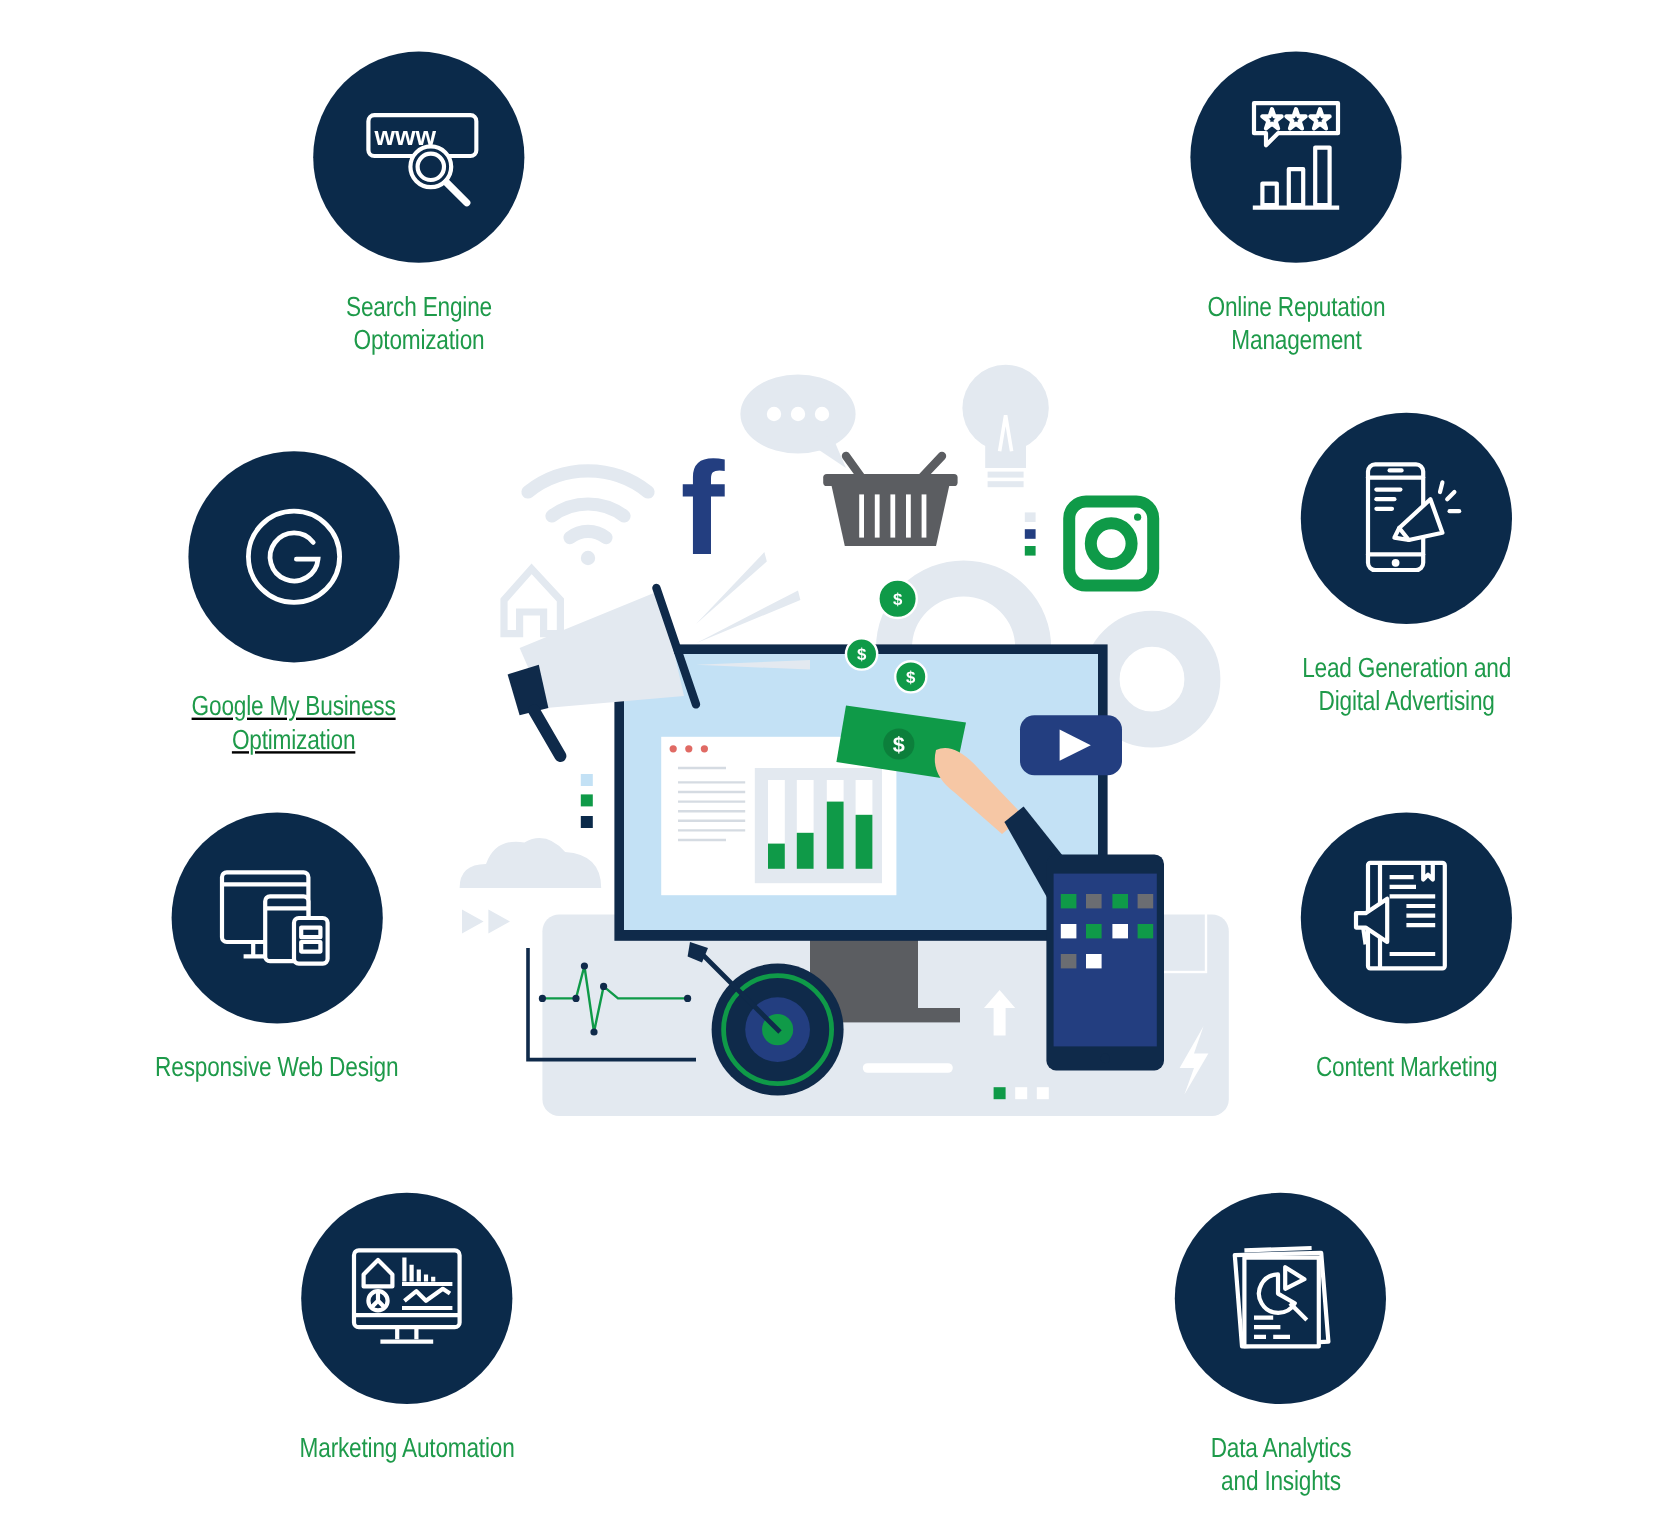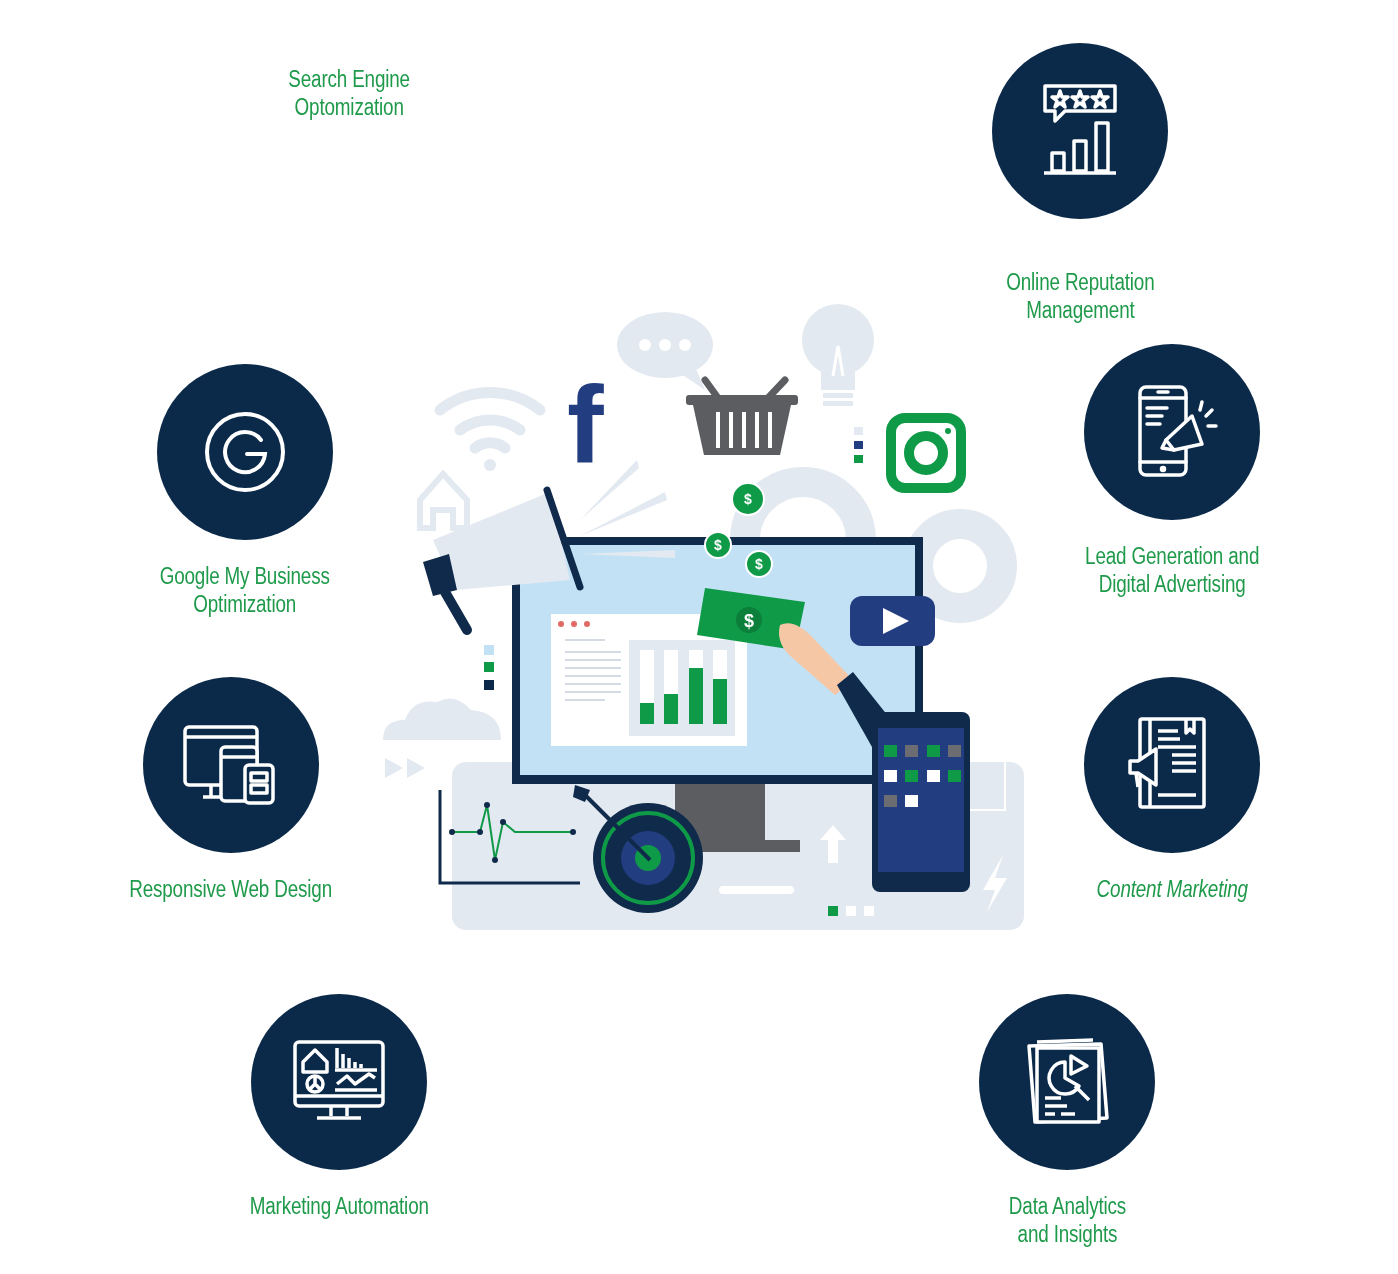--- a/index.html
+++ b/index.html
@@ -7,46 +7,55 @@
   .svc { position: absolute; display: flex; flex-direction: column; align-items: center; }
   .circle { width: 176px; height: 176px; border-radius: 50%; background: #0b2a4a; display: flex; align-items: center; justify-content: center; }
   .circle svg { width: 100px; height: 100px; }
   .label { margin-top: 22px; color: #1e9a4a; font-family: "Liberation Sans Narrow", "Liberation Sans", sans-serif; font-size: 23px; line-height: 28px; text-align: center; transform: scaleX(0.82); white-space: nowrap; letter-spacing: -0.2px; }
   .center-illustration { position: absolute; left: 375px; top: 300px; width: 660px; height: 640px; }
 </style>
 </head>
 <body>
 
 <div class="svc" style="left:261px; top:43px; width:176px;">
+  <div class="circle">
+    <svg viewBox="0 0 100 100" fill="none" stroke="#fff" stroke-width="3.5" stroke-linecap="round" stroke-linejoin="round">
+      <rect x="8" y="15" width="90" height="34" rx="5"></rect>
+      <text x="13" y="40" fill="#fff" stroke="none" font-family="Liberation Sans, sans-serif" font-size="22" font-weight="bold">www</text>
+      <circle cx="60" cy="58" r="17" fill="#0b2a4a"></circle>
+      <circle cx="60" cy="58" r="11"></circle>
+      <line x1="73" y1="71" x2="90" y2="88" stroke-width="6"></line>
+    </svg>
+  </div>
   <div class="label">
     <div>Search Engine</div>
     <div>Optomization</div>
   </div>
 </div>
 
-<div class="svc" style="left:992px; top:43px; width:176px;gap:27px;">
+<div class="svc" style="left:992px; top:43px; width:176px;">
   <div class="circle">
     <svg viewBox="0 0 100 100" fill="none" stroke="#fff" stroke-width="3.5" stroke-linejoin="round">
       <path d="M15 5 H85 V30 H35 L25 40 V30 H15 Z"></path>
       <polygon points="30,10 32,16 38,16 33,20 35,26 30,22 25,26 27,20 22,16 28,16"></polygon>
       <polygon points="50,10 52,16 58,16 53,20 55,26 50,22 45,26 47,20 42,16 48,16"></polygon>
       <polygon points="70,10 72,16 78,16 73,20 75,26 70,22 65,26 67,20 62,16 68,16"></polygon>
       <rect x="22" y="72" width="12" height="18"></rect>
       <rect x="44" y="60" width="12" height="30"></rect>
       <rect x="66" y="42" width="12" height="48"></rect>
       <line x1="14" y1="92" x2="86" y2="92"></line>
     </svg>
   </div>
   <div class="label">
     <div>Online Reputation</div>
     <div>Management</div>
   </div>
 </div>
 
-<div class="svc" style="left:157px; top:364px; width:176px;">
+<div class="svc" style="left:157px; top:376px; width:176px;text-decoration:underline;">
   <div class="circle">
     <svg viewBox="0 0 100 100" fill="none" stroke="#fff" stroke-width="4" stroke-linecap="round">
       <circle cx="50" cy="50" r="38"></circle>
       <path d="M66 38 A20 20 0 1 0 70 52 H52"></path>
     </svg>
   </div>
   <div class="label">
     <div>Google My Business</div>
     <div>Optimization</div>
   </div>
@@ -88,21 +97,21 @@
       <rect x="64" y="50" width="28" height="38" rx="4" fill="#0b2a4a"></rect>
       <rect x="70" y="58" width="16" height="8"></rect>
       <rect x="70" y="70" width="16" height="8"></rect>
     </svg>
   </div>
   <div class="label">
     <div>Responsive Web Design</div>
   </div>
 </div>
 
-<div class="svc" style="left:1084px; top:677px; width:176px;font-style:italic;">
+<div class="svc" style="left:1084px; top:677px; width:176px;">
   <div class="circle">
     <svg viewBox="0 0 100 100" fill="none" stroke="#fff" stroke-width="3.5" stroke-linejoin="round">
       <rect x="18" y="4" width="64" height="88" rx="2"></rect>
       <line x1="28" y1="4" x2="28" y2="92"></line>
       <path d="M64 4 V18 L68 14 L72 18 V4"></path>
       <line x1="36" y1="16" x2="56" y2="16"></line>
       <line x1="36" y1="24" x2="58" y2="24"></line>
       <line x1="36" y1="32" x2="74" y2="32"></line>
       <line x1="50" y1="40" x2="74" y2="40"></line>
       <line x1="50" y1="48" x2="74" y2="48"></line>

